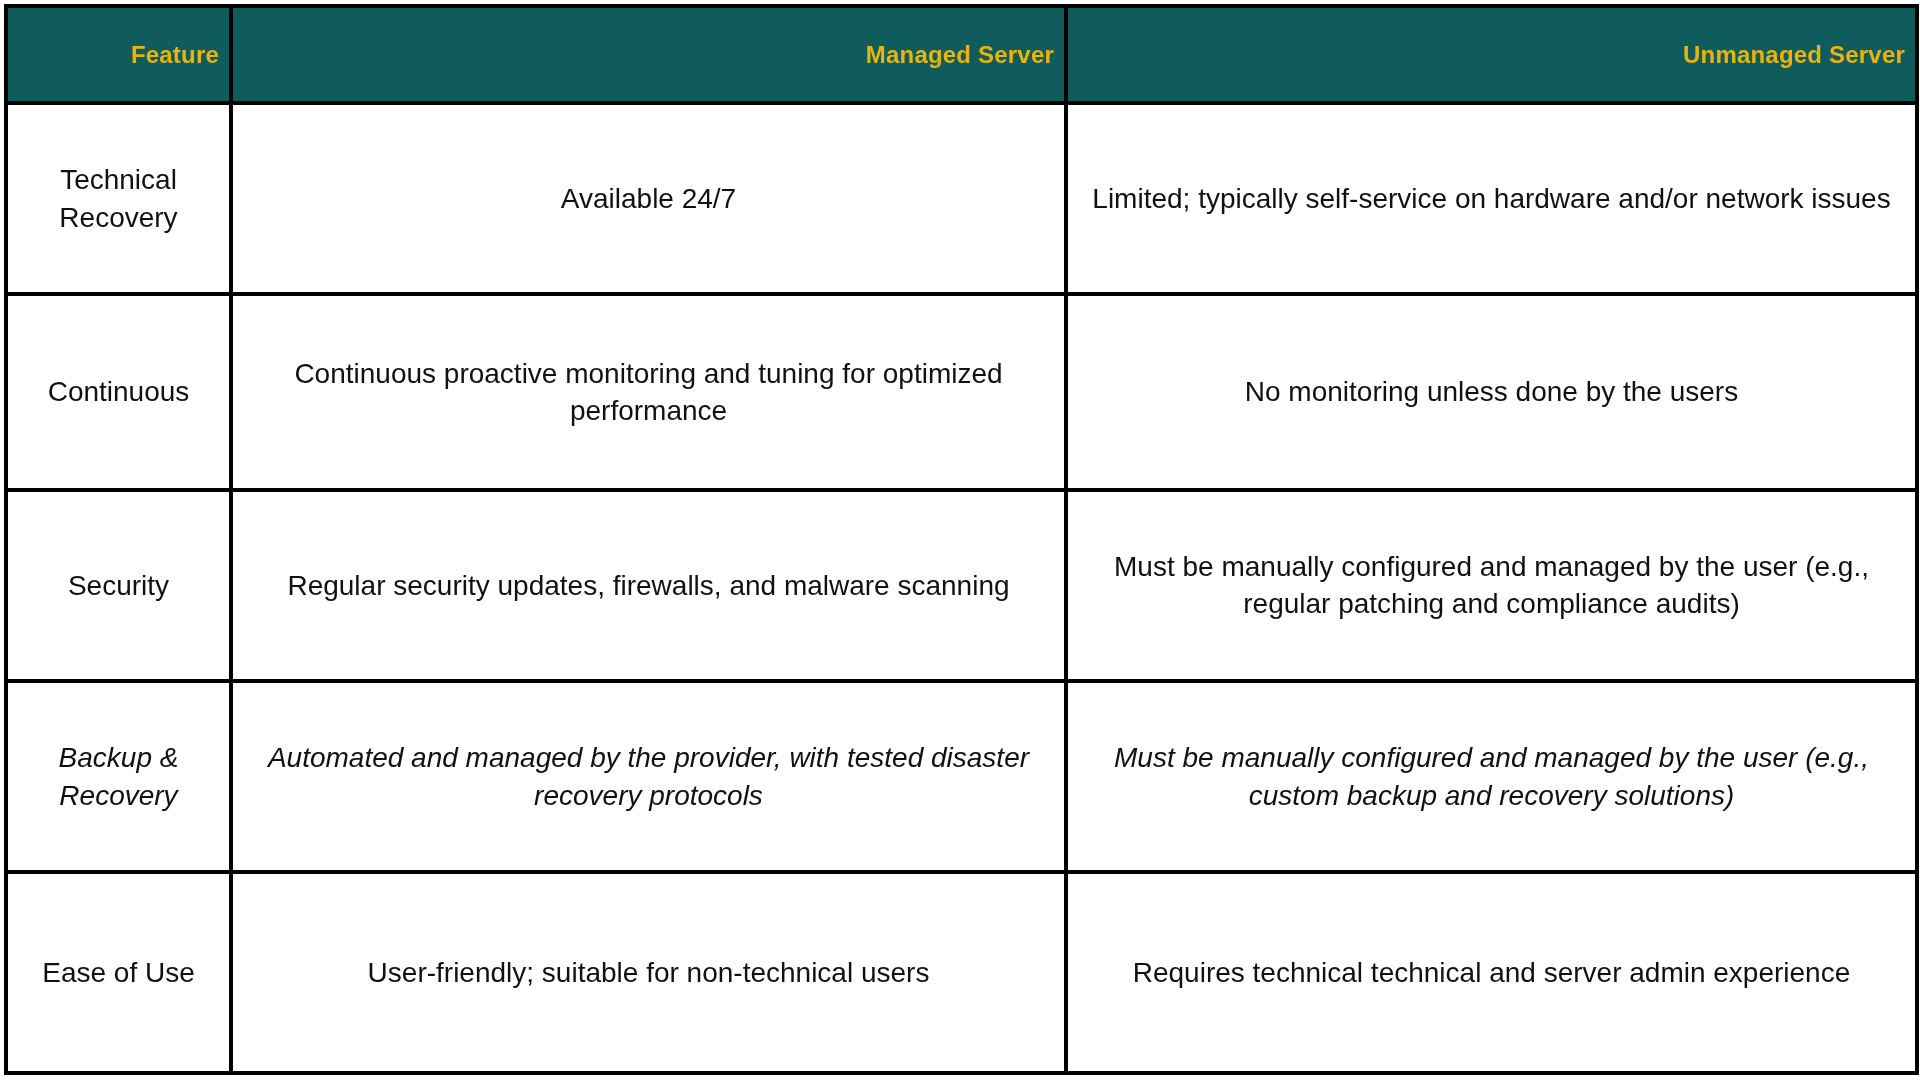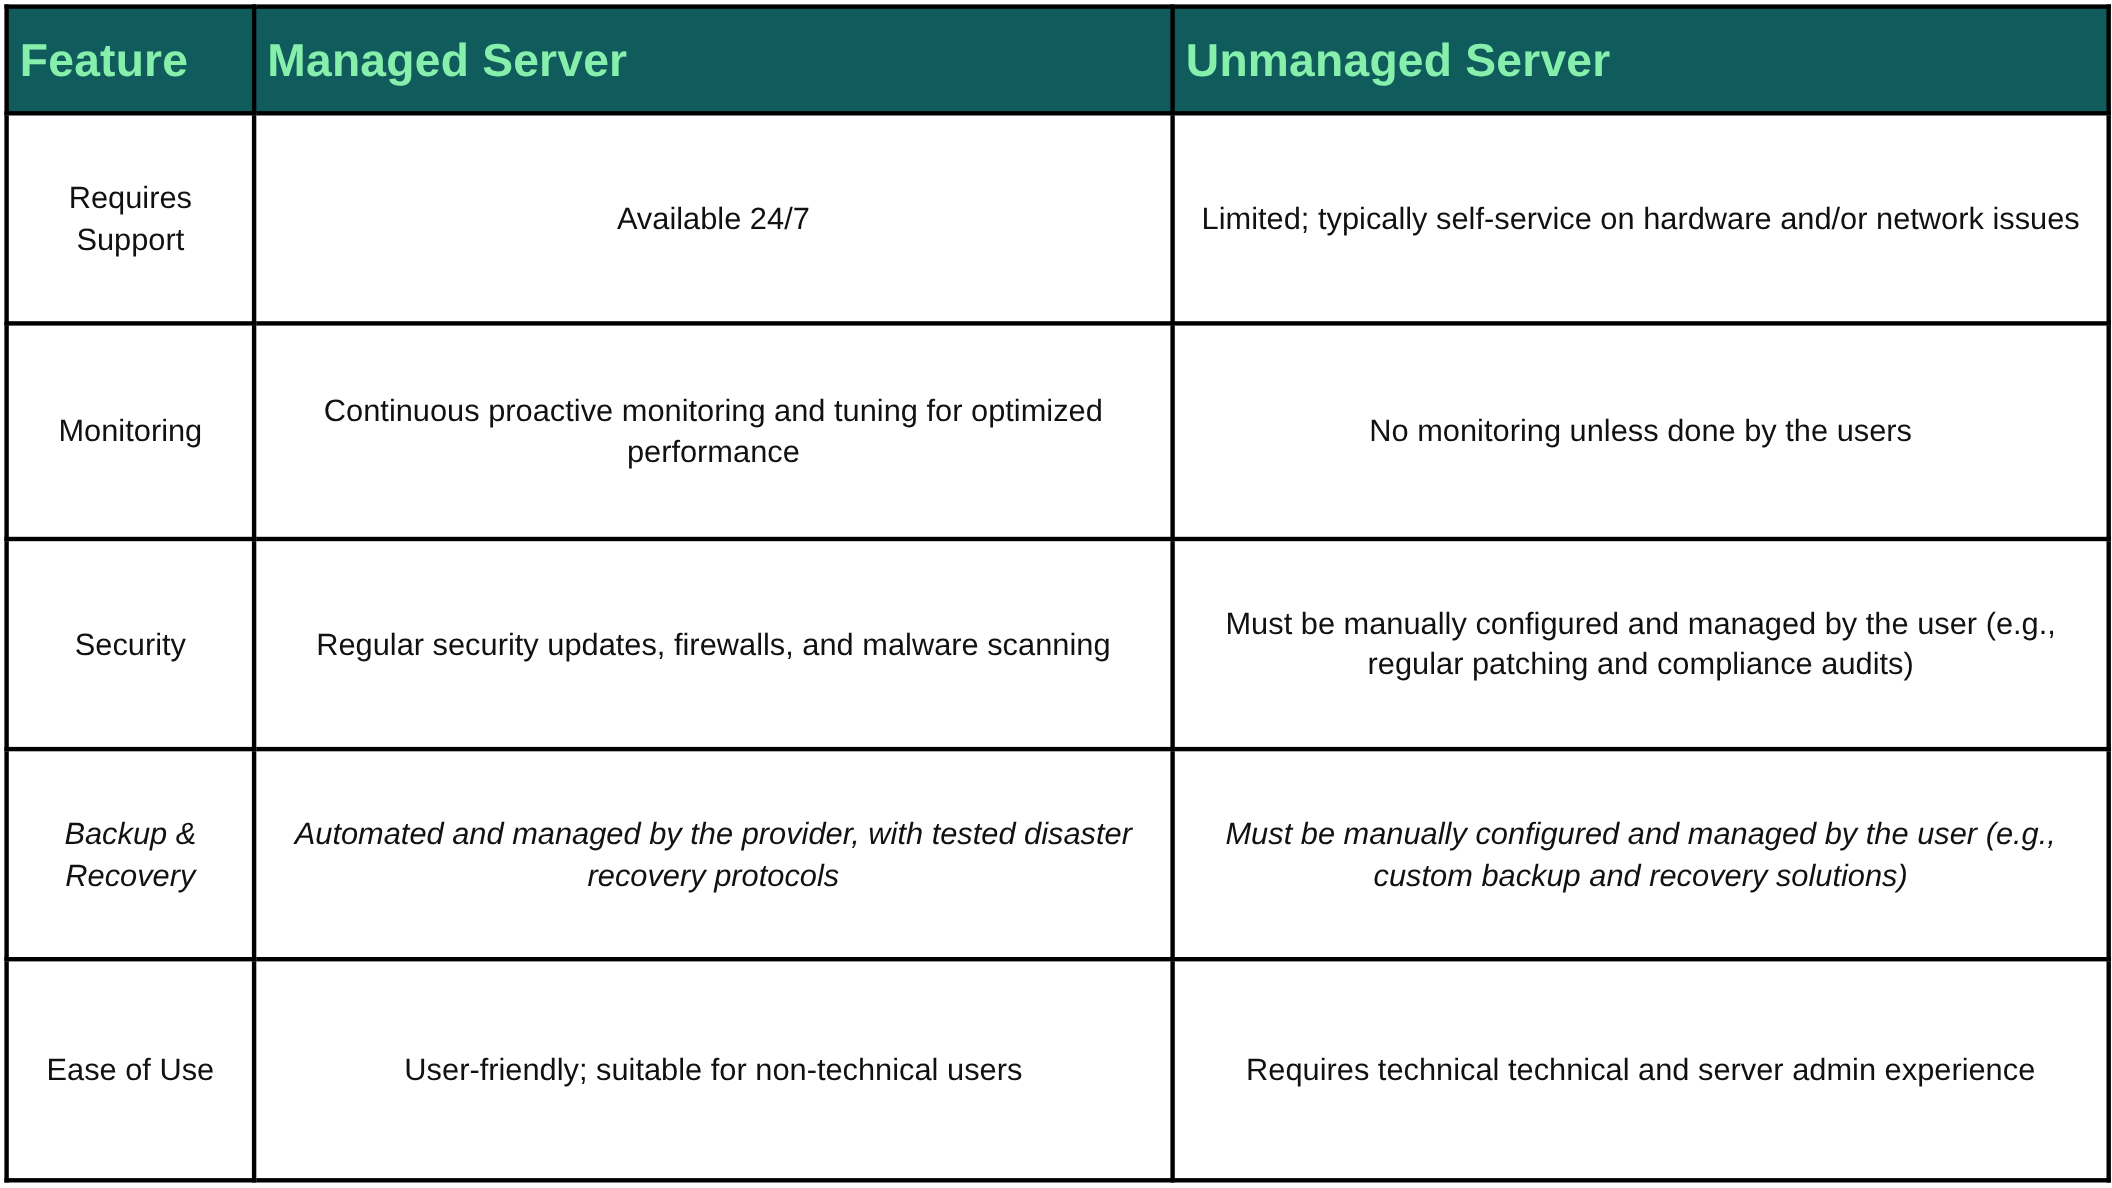--- a/index.html
+++ b/index.html
@@ -33,24 +33,24 @@
   }
 
   
   col.c-feature   { width: 225px; }
   col.c-managed   { width: 835px; }
   col.c-unmanaged { width: 851px; }
 
   
   table.cmp thead th {
     background: #105B5B;
-    color: #86efac;
-    font-size: 42px;
+    color: #eab308;
+    font-size: 24px;
     font-weight: bold;
-    text-align: left;
+    text-align: right;
     vertical-align: middle;
     letter-spacing: 0.2px;
     border: 4px solid #000000;
     padding: 0 10px;
     height: 97px;
     box-sizing: border-box;
   }
 
   
   table.cmp tbody td {
@@ -102,33 +102,33 @@
         <th>Managed Server</th>
         <th>Unmanaged Server</th>
       </tr>
     </thead>
 
     <tbody>
 
 
       <tr class="r-support">
         <td class="feature-cell">
-          <span class="cell-text">Requires Support</span>
+          <span class="cell-text">Technical Recovery</span>
         </td>
         <td>
           <span class="cell-text">Available 24/7</span>
         </td>
         <td>
           <span class="cell-text">Limited; typically self-service on hardware and/or network issues</span>
         </td>
       </tr>
 
       <tr class="r-monitor">
         <td class="feature-cell">
-          <span class="cell-text">Monitoring</span>
+          <span class="cell-text">Continuous</span>
         </td>
         <td>
           <span class="cell-text">Continuous proactive monitoring and tuning for optimized performance</span>
         </td>
         <td>
           <span class="cell-text">No monitoring unless done by the users</span>
         </td>
       </tr>
 
       <tr class="r-security">

